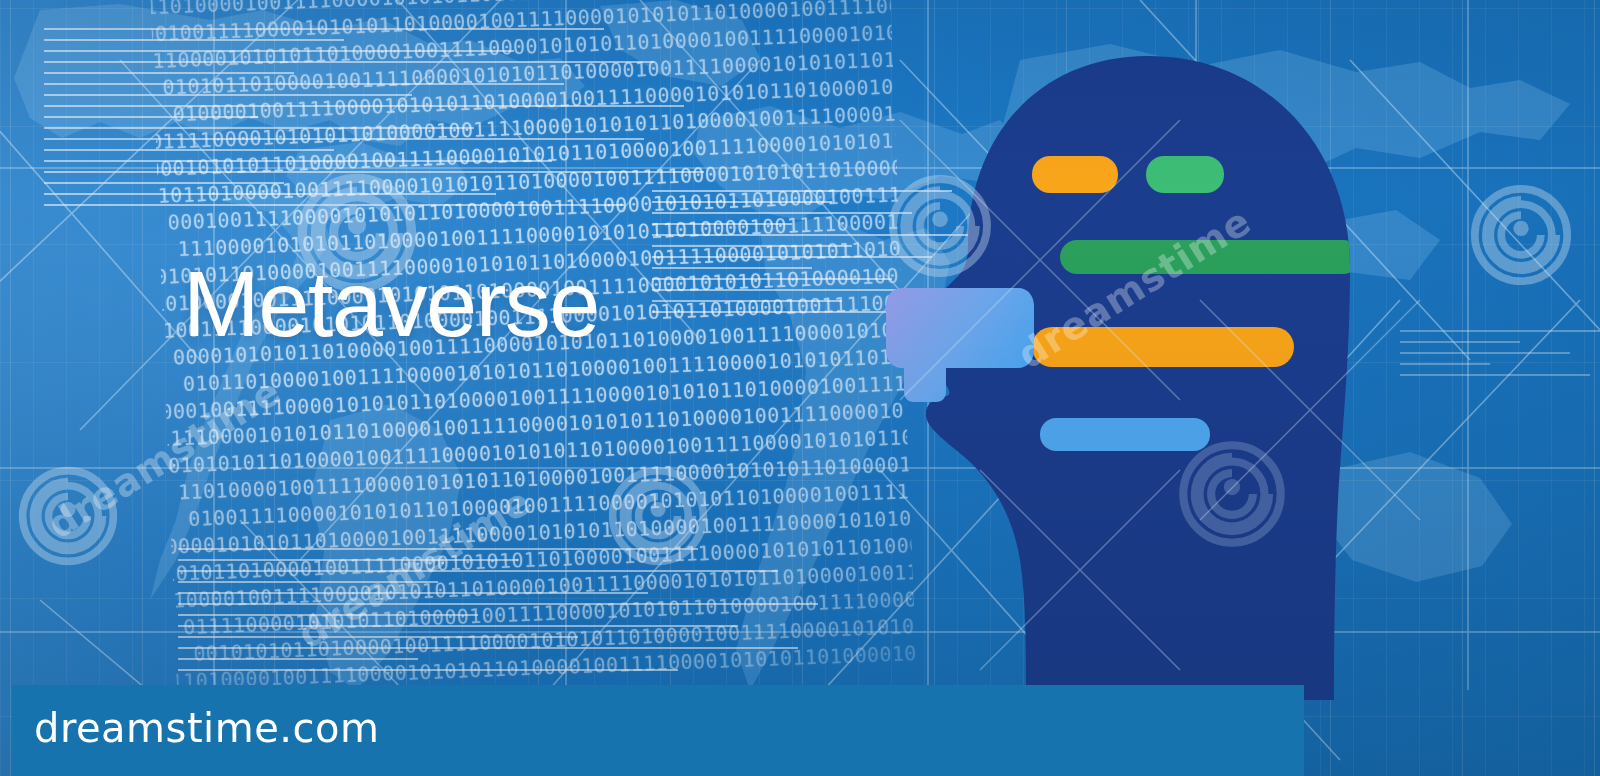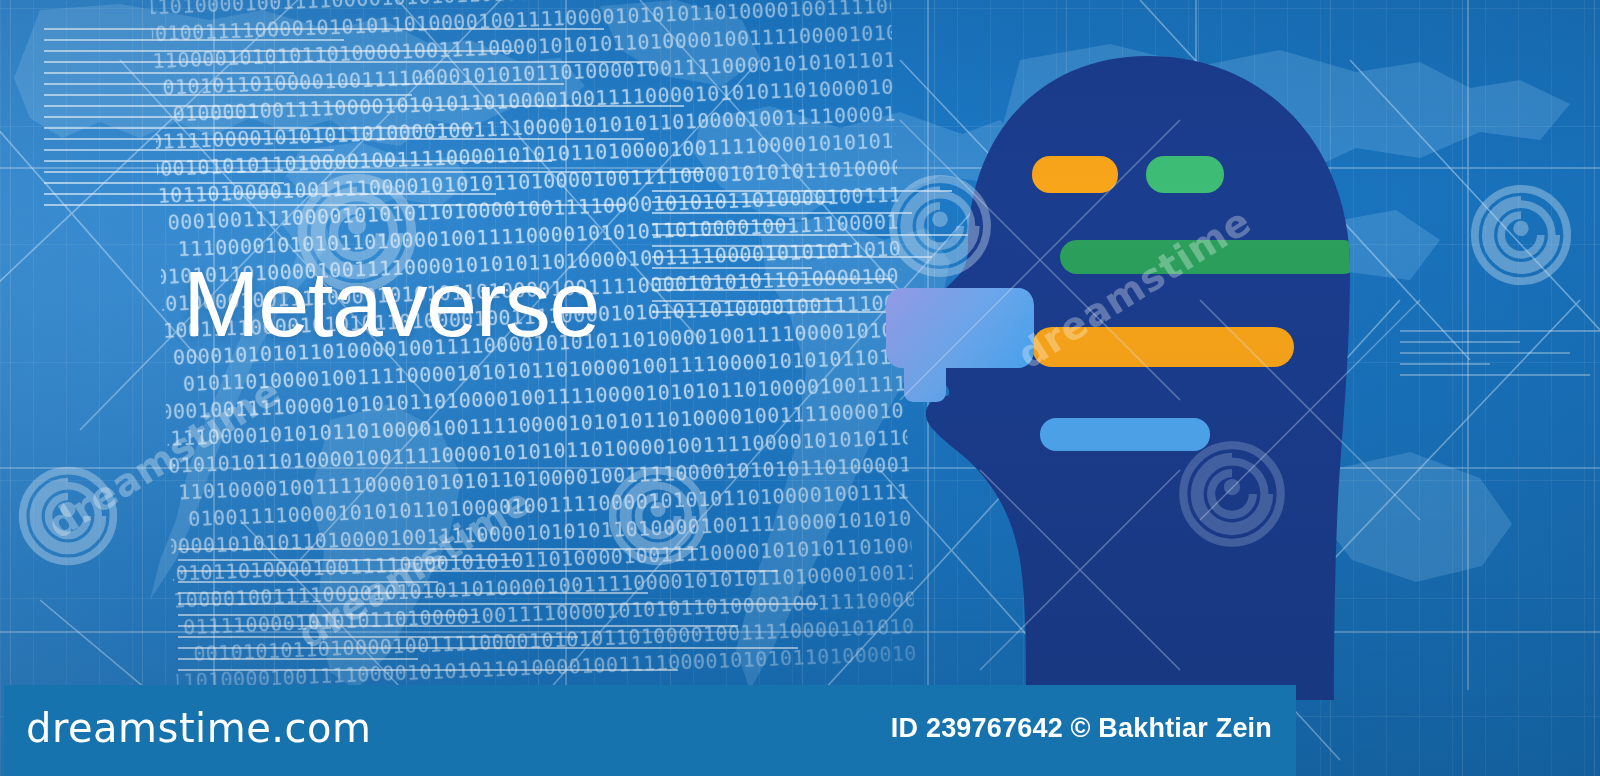--- a/index.html
+++ b/index.html
@@ -95,21 +95,21 @@
     color:rgba(255,255,255,.30);
     font-size:38px;
     font-weight:bold;
     letter-spacing:1px;
     white-space:nowrap;
     font-family:"DejaVu Sans",sans-serif;
   }
 
   
   #footer{
-    position:absolute;left:4px;bottom:0;
+    position:absolute;left:12px;bottom:0;
     width:1292px;height:91px;
     background:#1773ad;
   }
   #ds-logo{
     position:absolute;left:22px;top:20px;
     color:#ffffff;
     font-size:40px;
     font-weight:normal;
     letter-spacing:.5px;
     font-family:"DejaVu Sans",sans-serif;
@@ -409,16 +409,15 @@
       <path d="M1420,300 L1200,520"></path>
       <path d="M980,470 L1180,670"></path>
       <path d="M1180,470 L980,670"></path>
     </g>
   </svg>
 
   <div id="title">Metaverse</div>
 
   <div id="footer">
     <div id="ds-logo">dreamstime.com</div>
-    <div id="footer-credit">ID 239767642 © Bakhtiar Zein</div>
   </div>
 
 </div>
 
 </body></html>

